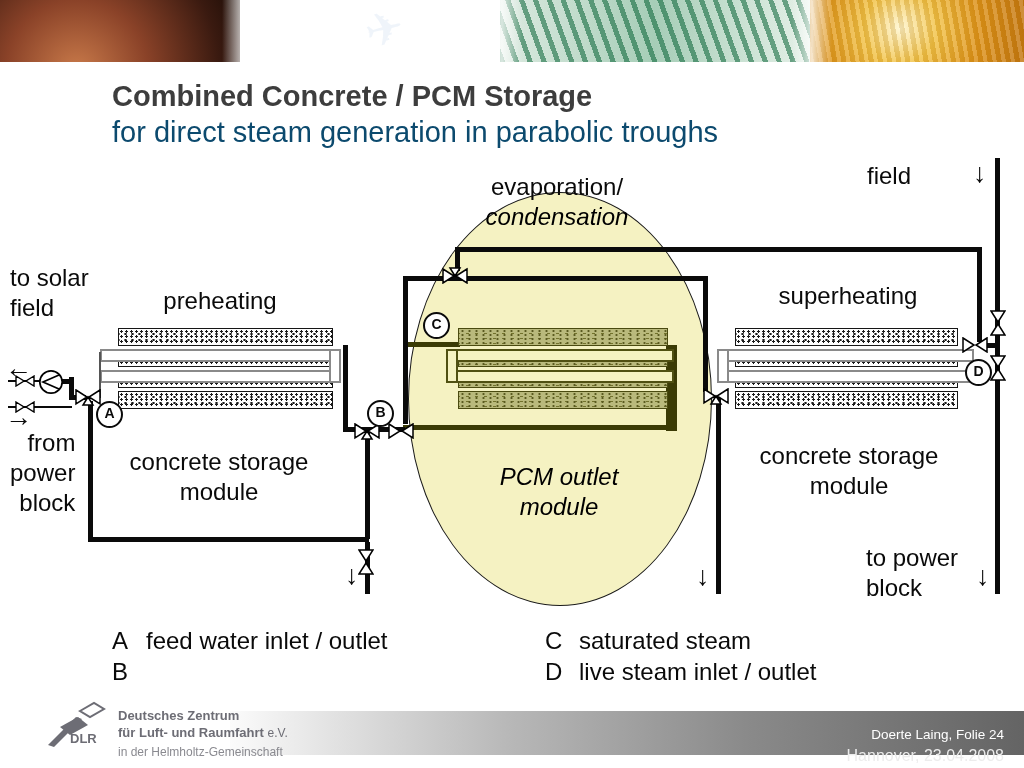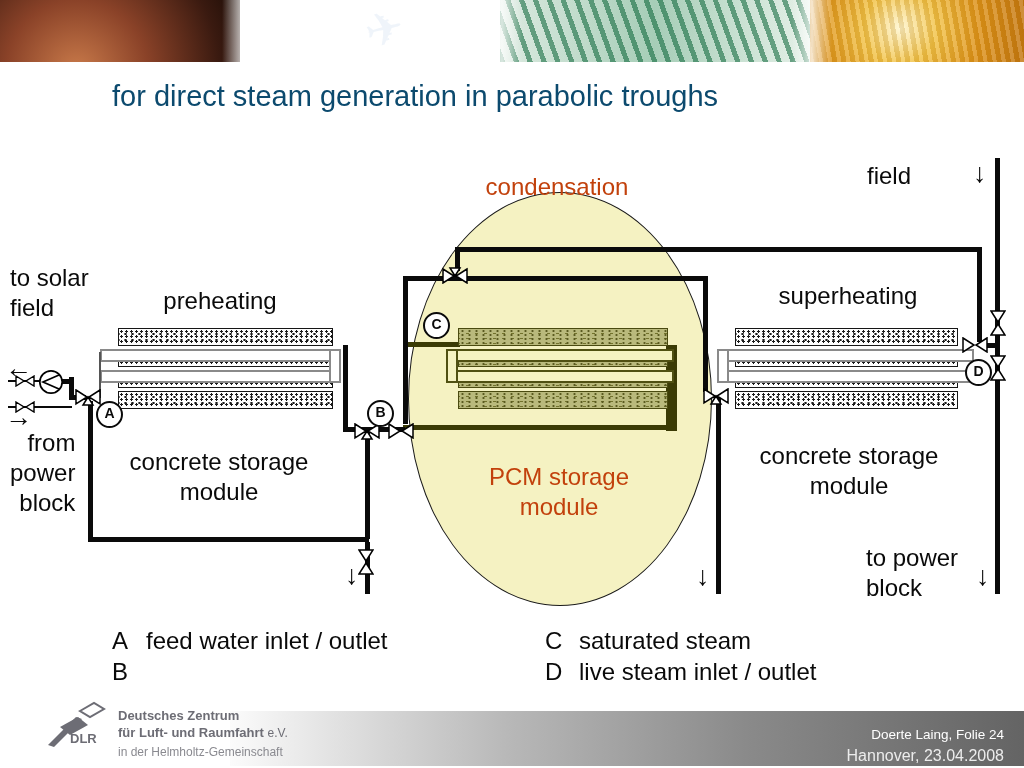--- a/index.html
+++ b/index.html
@@ -9,21 +9,21 @@
   
   #banner{left:0;top:0;width:1024px;height:62px;overflow:hidden;}
   .seg{position:absolute;top:0;height:62px;}
   .blend{position:absolute;top:0;height:62px;width:40px;background:linear-gradient(to right,rgba(255,255,255,0),rgba(255,255,255,.75),rgba(255,255,255,0));}
   
   .title-bold{font-size:29px;font-weight:bold;color:#3d3d3d;line-height:36px;}
   .title-sub{font-size:29px;font-weight:normal;color:#0c4a6e;line-height:36px;}
   
   .lbl{font-size:24px;color:#0a0a0a;line-height:30px;white-space:nowrap;}
   .ctr{text-align:center;}
-  .olv{color:#c2410c;}
+  .olv{color:#000000;font-style:italic;}
   .arr{font-size:27px;color:#0a0a0a;line-height:27px;}
   
   .p{background:#0a0a0a;}
   .po{background:#3b3b05;}
   
   .bar{background-color:#fdfdfd;border:1px solid #151515;
        background-image:radial-gradient(#1a1a1a 1px,transparent 1.4px),radial-gradient(#1a1a1a 1px,transparent 1.4px);
        background-size:5px 5px,7px 6px;background-position:0 0,3px 2px;}
   .pbar{background-color:#b9b97c;border:1px solid #4a4a10;
        background-image:radial-gradient(#5a5a20 1.1px,transparent 1.5px),radial-gradient(#72722c 1.1px,transparent 1.5px);
@@ -34,21 +34,21 @@
   .circ{width:23px;height:23px;border:2px solid #0a0a0a;border-radius:50%;background:#fff;
         font-size:14px;font-weight:bold;color:#0a0a0a;text-align:center;line-height:21px;}
   
   #pcm-ellipse{left:408px;top:192px;width:302px;height:412px;border-radius:50%;
         background:#f5f2c2;border:1.5px solid #1a1a1a;}
   .z1{z-index:1}.z2{z-index:2}.z3{z-index:3}.z4{z-index:4}.z5{z-index:5}.z6{z-index:6}.z7{z-index:7}
   
   .leg{font-size:24px;color:#0a0a0a;display:flex;}
   .leg .k{width:34px;}
   
-  #grad-bar{left:230px;top:711px;width:794px;height:55px;
+  #grad-bar{left:230px;top:711px;width:794px;height:44px;
         background:linear-gradient(to right,#fbfbfb,#b8b8b8 35%,#8a8a8a 65%,#646464);}
   .f-org1{font-size:13px;font-weight:bold;color:#6d6d75;line-height:17px;}
   .f-org3{font-size:12px;color:#8a8a90;}
   .f-author{font-size:13.5px;color:#ffffff;}
   .f-date{font-size:16px;color:#ececec;}
   svg{display:block;}
 </style>
 </head>
 <body>
 
@@ -61,20 +61,21 @@
       <span class="abs" style="left:125px;top:2px;font-size:46px;color:rgba(238,243,250,.92);transform:rotate(-14deg);">✈</span>
     </div>
     <div class="seg" style="left:500px;width:310px;background:repeating-linear-gradient(70deg, rgba(42,122,82,.65) 0 5px, rgba(235,248,240,.25) 5px 13px),linear-gradient(90deg,#d8e6dc,#8fbfa4 50%,#e4eee6);"></div>
     <div class="seg" style="left:810px;width:214px;background:repeating-linear-gradient(80deg, rgba(255,255,255,.18) 0 4px, rgba(160,110,20,.18) 4px 9px),radial-gradient(circle at 42% 45%, #fff6ce 0%, #f2c245 28%, #dd9015 62%, #c2730c 100%);"></div>
     <div class="blend" style="left:222px;"></div>
     <div class="blend" style="left:482px;"></div>
     <div class="blend" style="left:792px;"></div>
   </div>
 
   <div class="abs" style="left:112px;top:78px;">
+    <div class="title-bold">Combined Concrete / PCM Storage</div>
     <div class="title-sub">for direct steam generation in parabolic troughs</div>
   </div>
 
   <div id="pcm-ellipse" class="abs z1"></div>
 
   <div class="abs po z2" style="left:405px;top:342px;width:55px;height:5px;"></div>
   <div class="abs po z2" style="left:403px;top:425px;width:268px;height:5px;"></div>
   <div class="abs po z2" style="left:666px;top:345px;width:11px;height:86px;"></div>
 
   <div class="abs bar z3" style="left:118px;top:328px;width:213px;height:16px;"></div>
@@ -168,20 +169,21 @@
   <div class="abs circ z7" style="left:965px;top:359px;">D</div>
 
   <span class="abs arr z7" style="left:5px;top:355px;">←</span>
   <span class="abs arr z7" style="left:5px;top:404px;">→</span>
   <span class="abs arr z7" style="left:973px;top:160px;">↓</span>
   <span class="abs arr z7" style="left:345px;top:562px;">↓</span>
   <span class="abs arr z7" style="left:696px;top:563px;">↓</span>
   <span class="abs arr z7" style="left:976px;top:563px;">↓</span>
 
   <div class="abs lbl ctr z7" style="left:457px;top:172px;width:200px;">
+    <div>evaporation/</div>
     <div class="olv">condensation</div>
   </div>
   <div class="abs lbl z7" style="left:867px;top:161px;">
     <div>field</div>
   </div>
   <div class="abs lbl z7" style="left:10px;top:263px;">
     <div>to solar</div>
     <div>field</div>
   </div>
   <div class="abs lbl ctr z7" style="left:120px;top:286px;width:200px;">preheating</div>
@@ -197,21 +199,21 @@
   </div>
   <div class="abs lbl ctr z7" style="left:119px;top:447px;width:200px;">
     <div>concrete storage</div>
     <div>module</div>
   </div>
   <div class="abs lbl ctr z7" style="left:749px;top:441px;width:200px;">
     <div>concrete storage</div>
     <div>module</div>
   </div>
   <div class="abs lbl ctr olv z7" style="left:459px;top:462px;width:200px;">
-    <div>PCM storage</div>
+    <div>PCM outlet</div>
     <div>module</div>
   </div>
 
   <div class="abs leg z7" style="left:112px;top:627px;">
     <span class="k">A</span>
     <span>feed water inlet / outlet</span>
   </div>
   <div class="abs leg z7" style="left:112px;top:658px;">
     <span class="k">B</span>
   </div>

